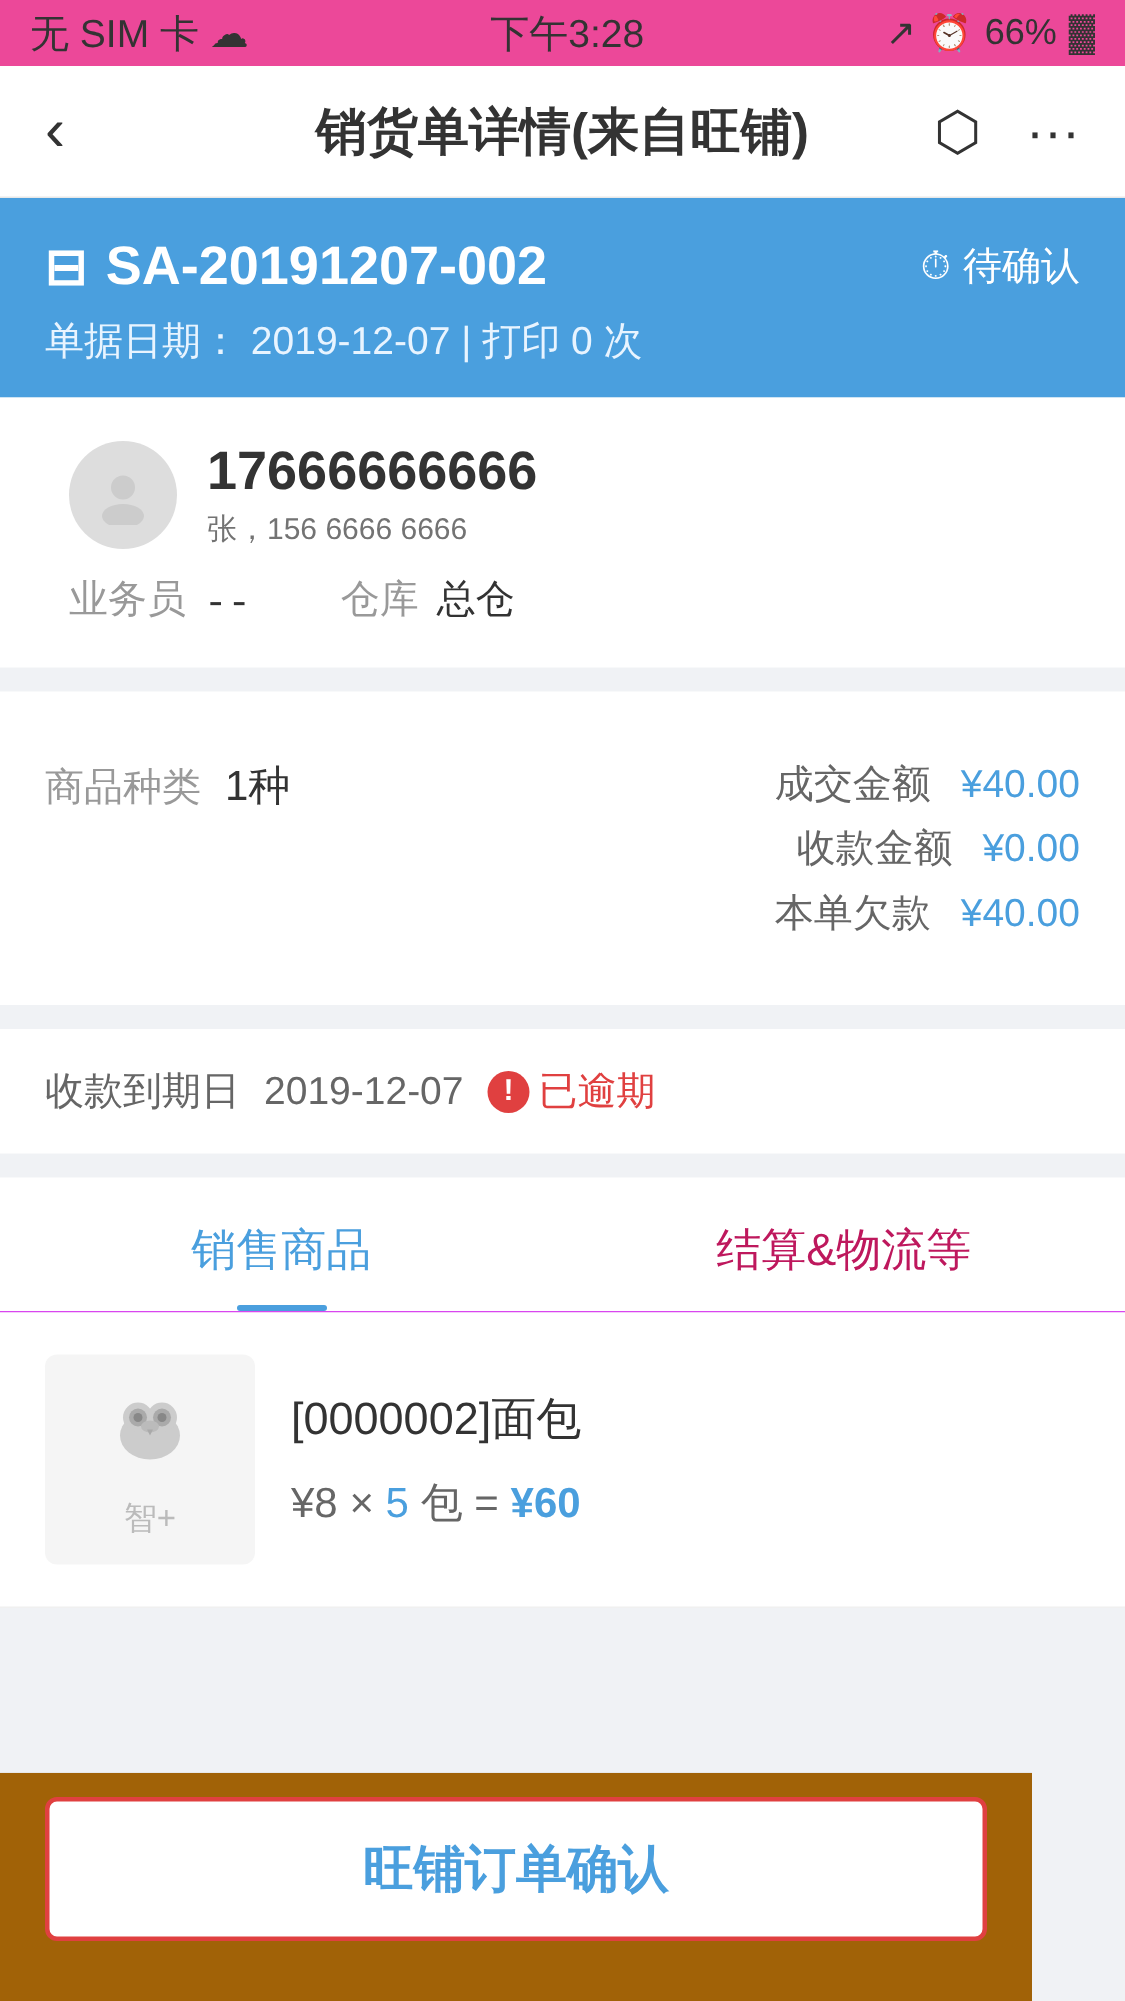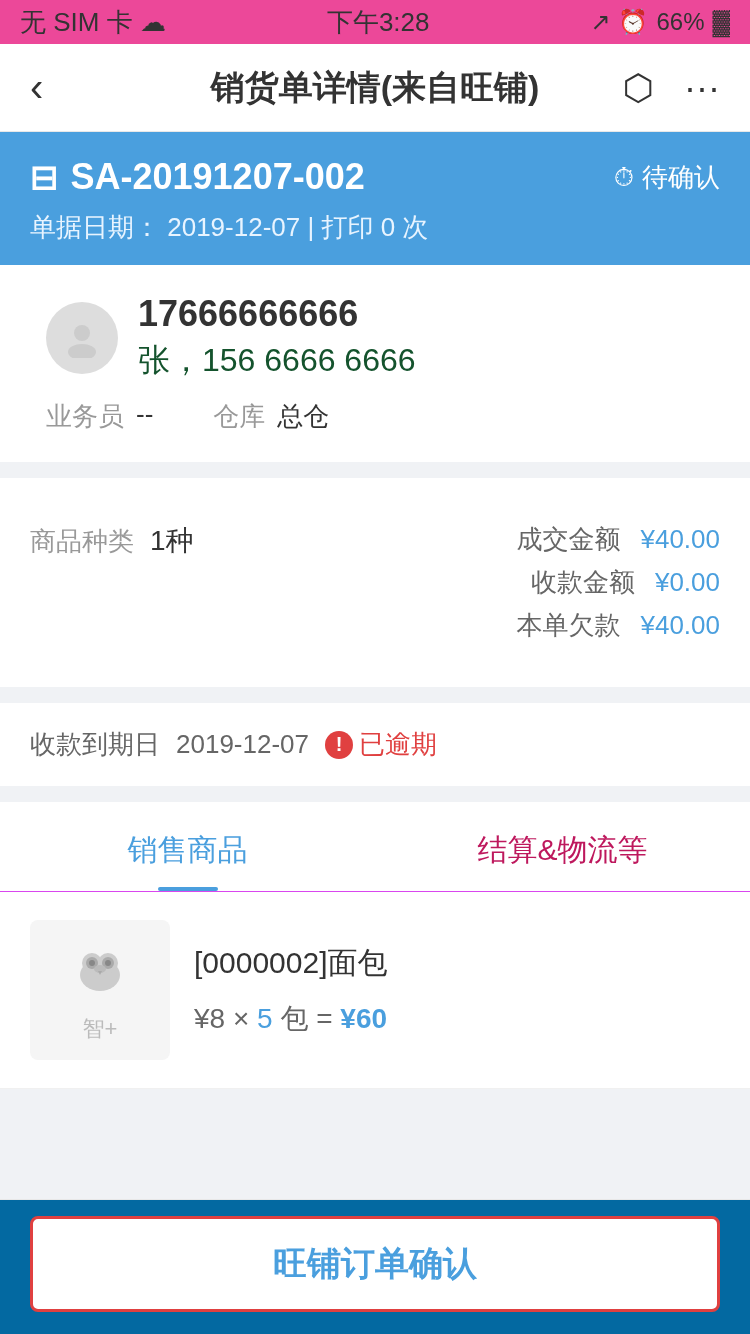--- a/index.html
+++ b/index.html
@@ -125,36 +125,37 @@
       font-size: 40px;
       color: #999;
       flex-shrink: 0;
     }
     .customer-phone {
       font-size: 36px;
       font-weight: 600;
       color: #333;
     }
     .customer-name {
-      font-size: 32px;
-      color: #14532d;
+      font-size: 20px;
+      color: #737373;
       margin-top: 4px;
     }
     .customer-meta {
       display: flex;
       align-items: center;
       gap: 60px;
       font-size: 26px;
       color: #666;
       padding-left: 0;
     }
     .meta-item {
       display: flex;
-      align-items: flex-start;
+      align-items: flex-end;
       gap: 12px;
+      font-family: Liberation Mono, monospace;
     }
     .meta-label { color: #999; }
     .meta-value { color: #333; }
 
     
     .summary-section {
       background: #fff;
       padding: 44px 30px;
       margin-bottom: 16px;
     }
@@ -306,23 +307,23 @@
     .empty-space {
       background: #f0f2f5;
       height: 200px;
     }
 
     
     .bottom-bar {
       position: fixed;
       bottom: 0;
       left: 0;
-      width: 750px;
-      background: #0369a1;
-      padding: 16px 30px 22px 30px;
+      width: 688px;
+      background: #a16207;
+      padding: 16px 30px 40px 30px;
       border-top: 1px solid #e8e8e8;
     }
     .confirm-btn {
       width: 100%;
       height: 96px;
       border: 3px solid #e04040;
       border-radius: 8px;
       background: #fff;
       color: #4a9fde;
       font-size: 34px;

